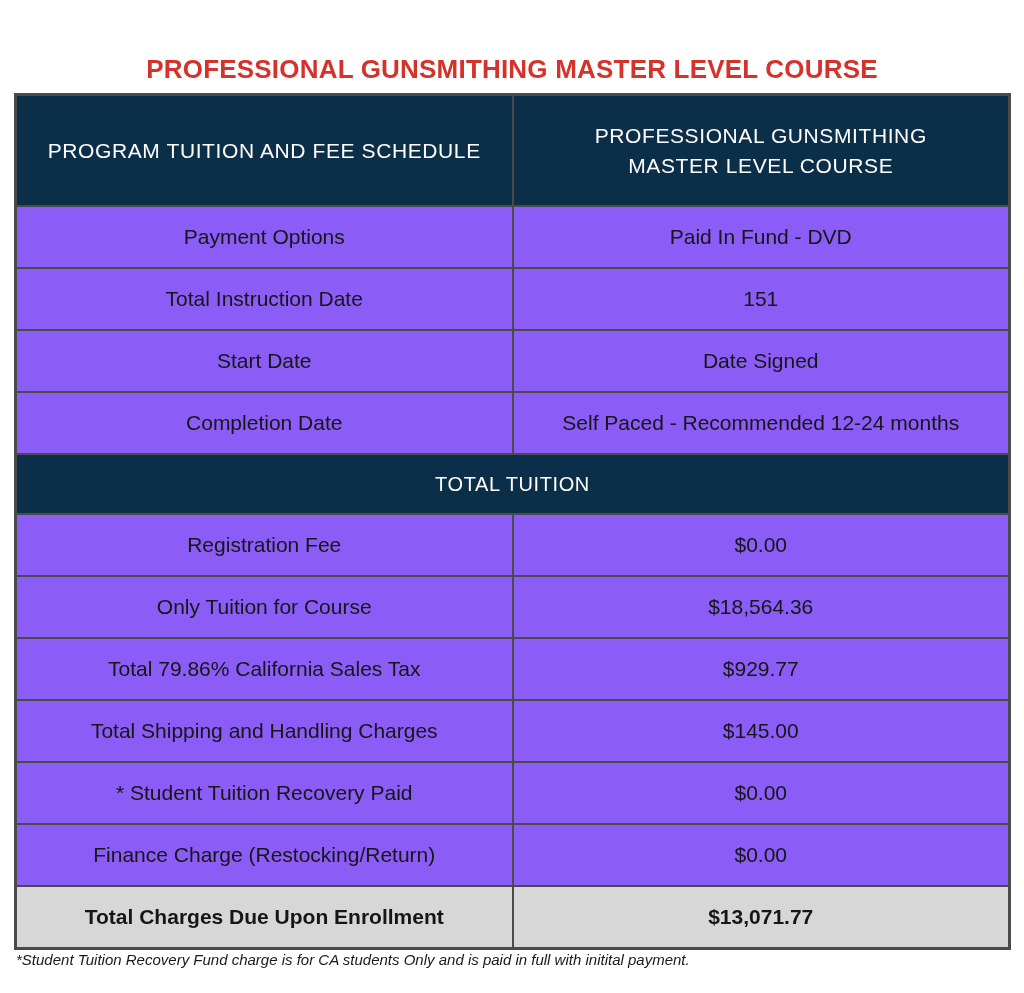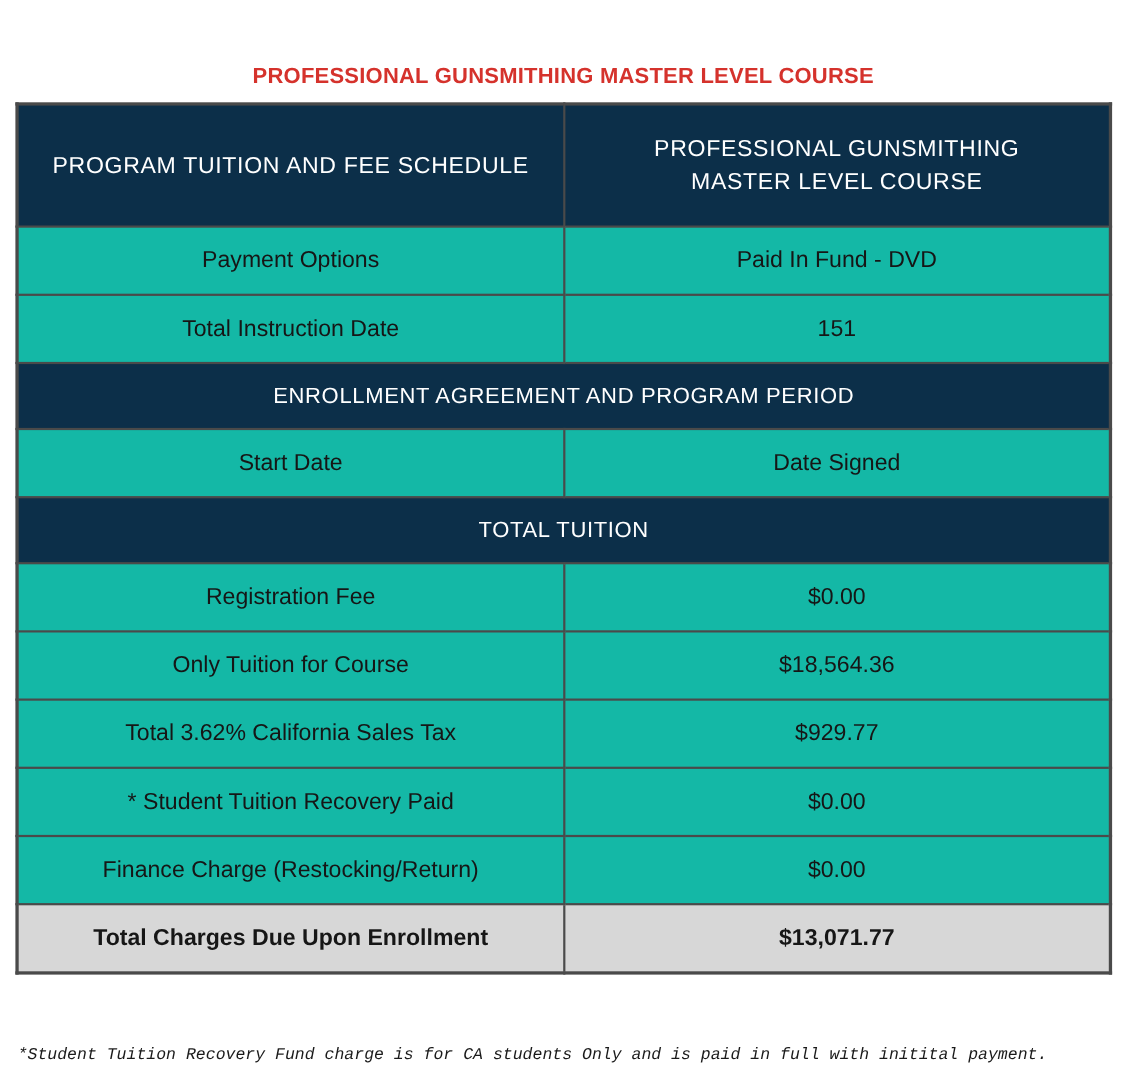--- a/index.html
+++ b/index.html
@@ -23,21 +23,21 @@
     box-sizing: border-box;
   }
 
   
   .doc-title {
     position: absolute;
     top: 52px;
     left: 0;
     width: 1024px;
     text-align: center;
-    font-size: 20px;
+    font-size: 26px;
     line-height: 34px;
     font-weight: bold;
     letter-spacing: 0.2px;
     color: #d5322c;
     text-transform: uppercase;
     white-space: nowrap;
   }
 
   
   .fee-table {
@@ -81,21 +81,21 @@
     font-size: 20px;
     letter-spacing: 0.6px;
     text-transform: uppercase;
     font-weight: normal;
     padding: 2px 12px;
   }
 
   
   .row td {
     height: 54px;
-    background: #14b8a6;
+    background: #8b5cf6;
     text-align: center;
     font-size: 21px;
     line-height: 26px;
     padding: 3px 10px;
     color: #161616;
   }
 
   
   .row.total td {
     background: #d7d7d7;
@@ -107,21 +107,20 @@
     position: absolute;
     left: 16px;
     top: 950px;
     width: 990px;
     font-size: 15px;
     line-height: 19px;
     font-style: italic;
     color: #1a1a1a;
     text-align: left;
     white-space: nowrap;
-    font-family: Liberation Mono, monospace;
   }
 </style>
 </head>
 <body>
 
 <div class="page">
 
   <div class="doc-title">PROFESSIONAL GUNSMITHING MASTER LEVEL COURSE</div>
 
   <table class="fee-table">
@@ -141,42 +140,47 @@
 
       <tr class="row">
         <td>Payment Options</td>
         <td>Paid In Fund - DVD</td>
       </tr>
       <tr class="row">
         <td>Total Instruction Date</td>
         <td>151</td>
       </tr>
 
-      <tr class="band">
-        <td colspan="2">ENROLLMENT AGREEMENT AND PROGRAM PERIOD</td>
-      </tr>
       <tr class="row">
         <td>Start Date</td>
         <td>Date Signed</td>
+      </tr>
+      <tr class="row">
+        <td>Completion Date</td>
+        <td>Self Paced - Recommended 12-24 months</td>
       </tr>
 
       <tr class="band">
         <td colspan="2">TOTAL TUITION</td>
       </tr>
       <tr class="row">
         <td>Registration Fee</td>
         <td>$0.00</td>
       </tr>
       <tr class="row">
         <td>Only Tuition for Course</td>
         <td>$18,564.36</td>
       </tr>
       <tr class="row">
-        <td>Total 3.62% California Sales Tax</td>
+        <td>Total 79.86% California Sales Tax</td>
         <td>$929.77</td>
+      </tr>
+      <tr class="row">
+        <td>Total Shipping and Handling Charges</td>
+        <td>$145.00</td>
       </tr>
       <tr class="row">
         <td>* Student Tuition Recovery Paid</td>
         <td>$0.00</td>
       </tr>
       <tr class="row">
         <td>Finance Charge (Restocking/Return)</td>
         <td>$0.00</td>
       </tr>
       <tr class="row total">

